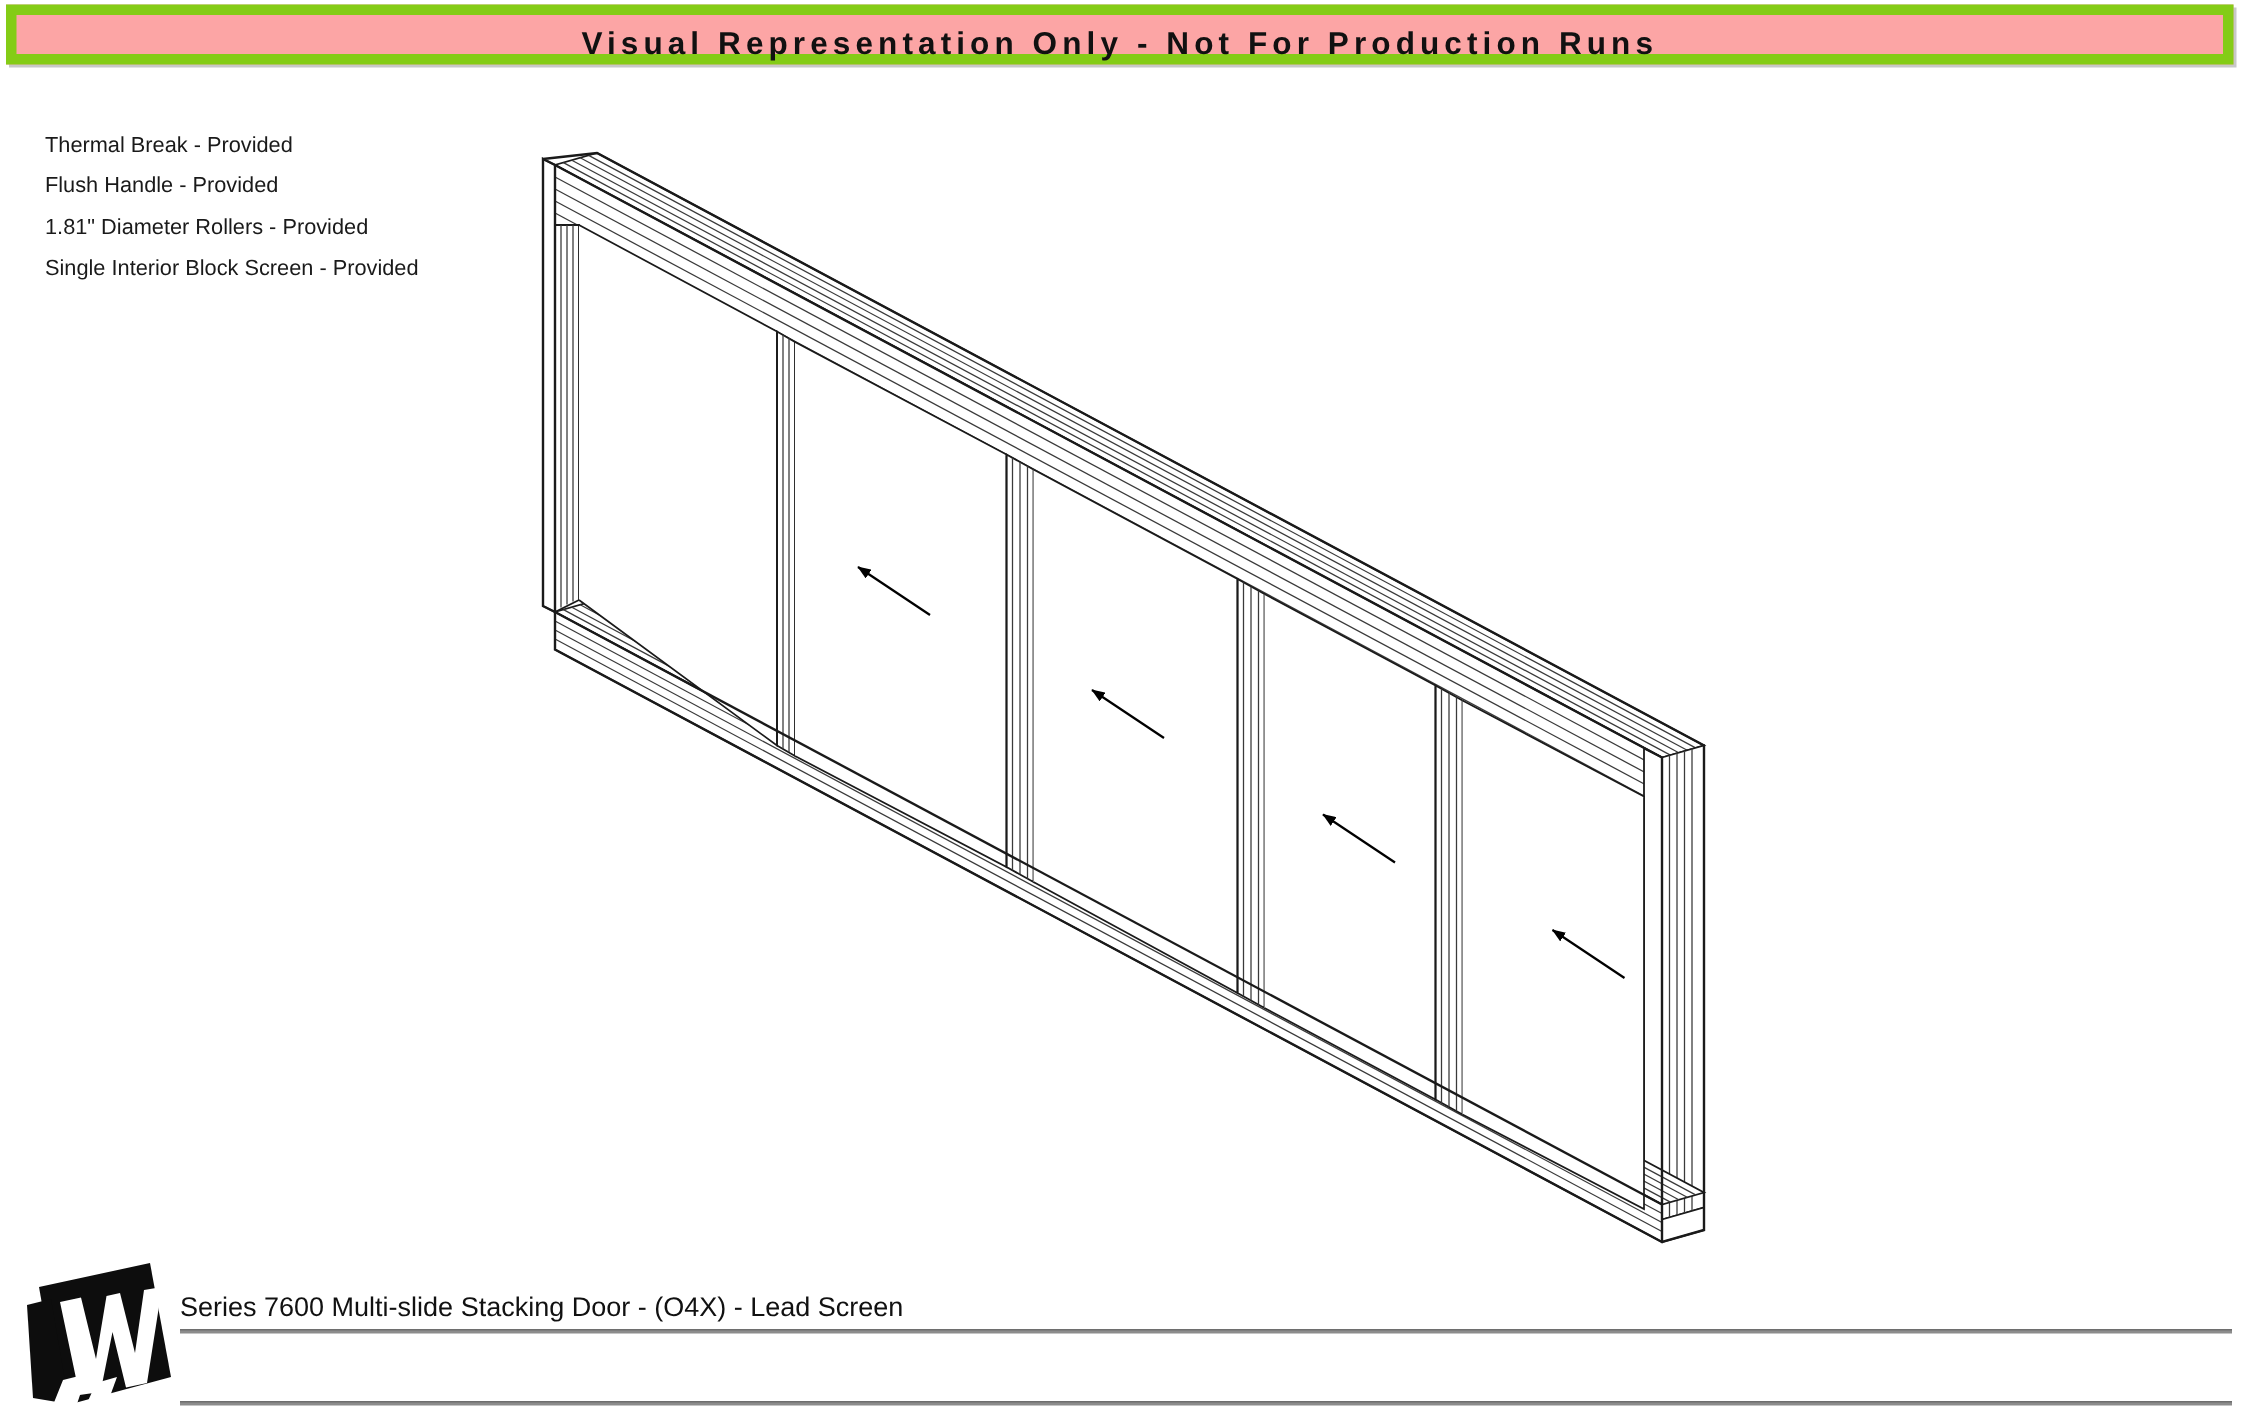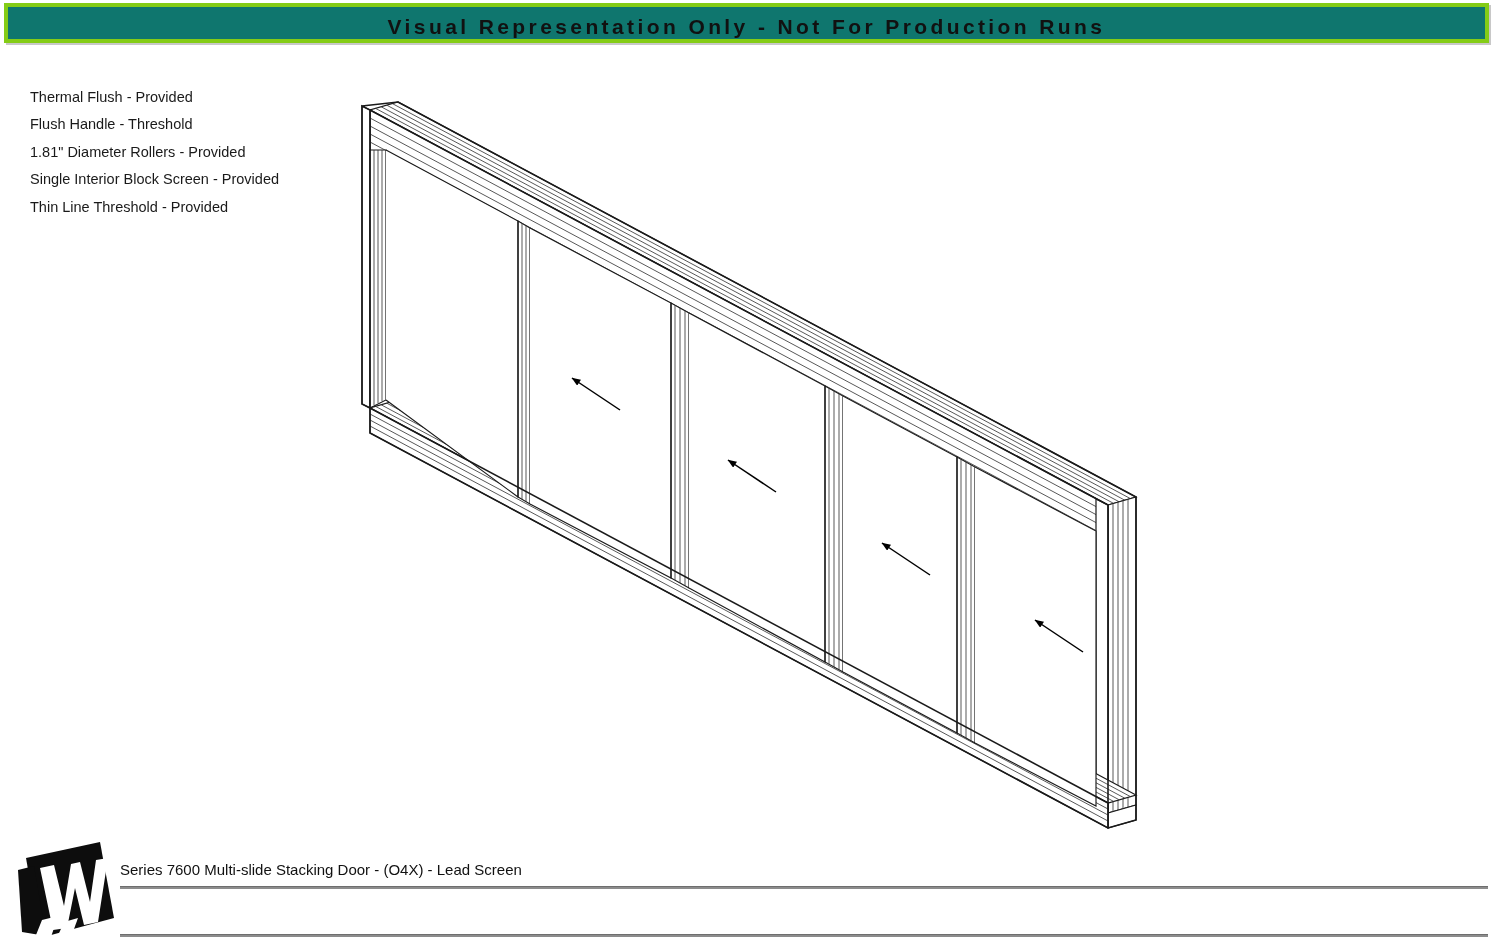--- a/index.html
+++ b/index.html
@@ -23,23 +23,23 @@
     height: 946px;
   }
 
   
   #title-bar {
     position: absolute;
     left: 4px;
     top: 3px;
     width: 1485px;
     height: 40px;
-    border: 4px solid #84cc16;
+    border: 7px solid #84cc16;
     box-sizing: border-box;
-    background: #0f766e;
+    background: #fca5a5;
     box-shadow: 2px 2px 0 #c8c8c8;
   }
   #title-text {
     position: absolute;
     left: 0;
     top: 0;
     width: 100%;
     height: 40px;
     line-height: 40px;
     text-align: center;
@@ -86,21 +86,21 @@
     position: absolute;
     left: 14px;
     top: 4px;
     width: 104px;
     height: 100px;
   }
   #footer-title {
     position: absolute;
     left: 120px;
     top: 25px;
-    font-size: 15px;
+    font-size: 18px;
     color: #111111;
     white-space: nowrap;
   }
   .rule {
     position: absolute;
     left: 120px;
     width: 1368px;
     height: 2px;
     background: #8c8c8c;
     border-top: 1px solid #6e6e6e;
@@ -111,25 +111,24 @@
 </head>
 <body>
 
 <div id="page">
 
   <div id="title-bar">
     <div id="title-text">Visual Representation Only - Not For Production Runs</div>
   </div>
 
   <div id="features">
-    <div class="feature-line">Thermal Flush - Provided</div>
-    <div class="feature-line">Flush Handle - Threshold</div>
+    <div class="feature-line">Thermal Break - Provided</div>
+    <div class="feature-line">Flush Handle - Provided</div>
     <div class="feature-line">1.81" Diameter Rollers - Provided</div>
     <div class="feature-line">Single Interior Block Screen - Provided</div>
-    <div class="feature-line">Thin Line Threshold - Provided</div>
   </div>
 
   <svg id="drawing" viewBox="0 0 1500 946">
     <defs>
       <marker id="arrowhead" markerWidth="9" markerHeight="7" refX="8.5" refY="3.5" orient="auto" markerUnits="userSpaceOnUse">
         <polygon points="0 0, 9 3.5, 0 7" fill="#000000"></polygon>
       </marker>
       <style>
         .ln   { stroke:#1a1a1a; stroke-width:1.15; fill:none; stroke-linejoin:miter; }
         .ln2  { stroke:#1a1a1a; stroke-width:1.6;  fill:none; stroke-linejoin:miter; }

